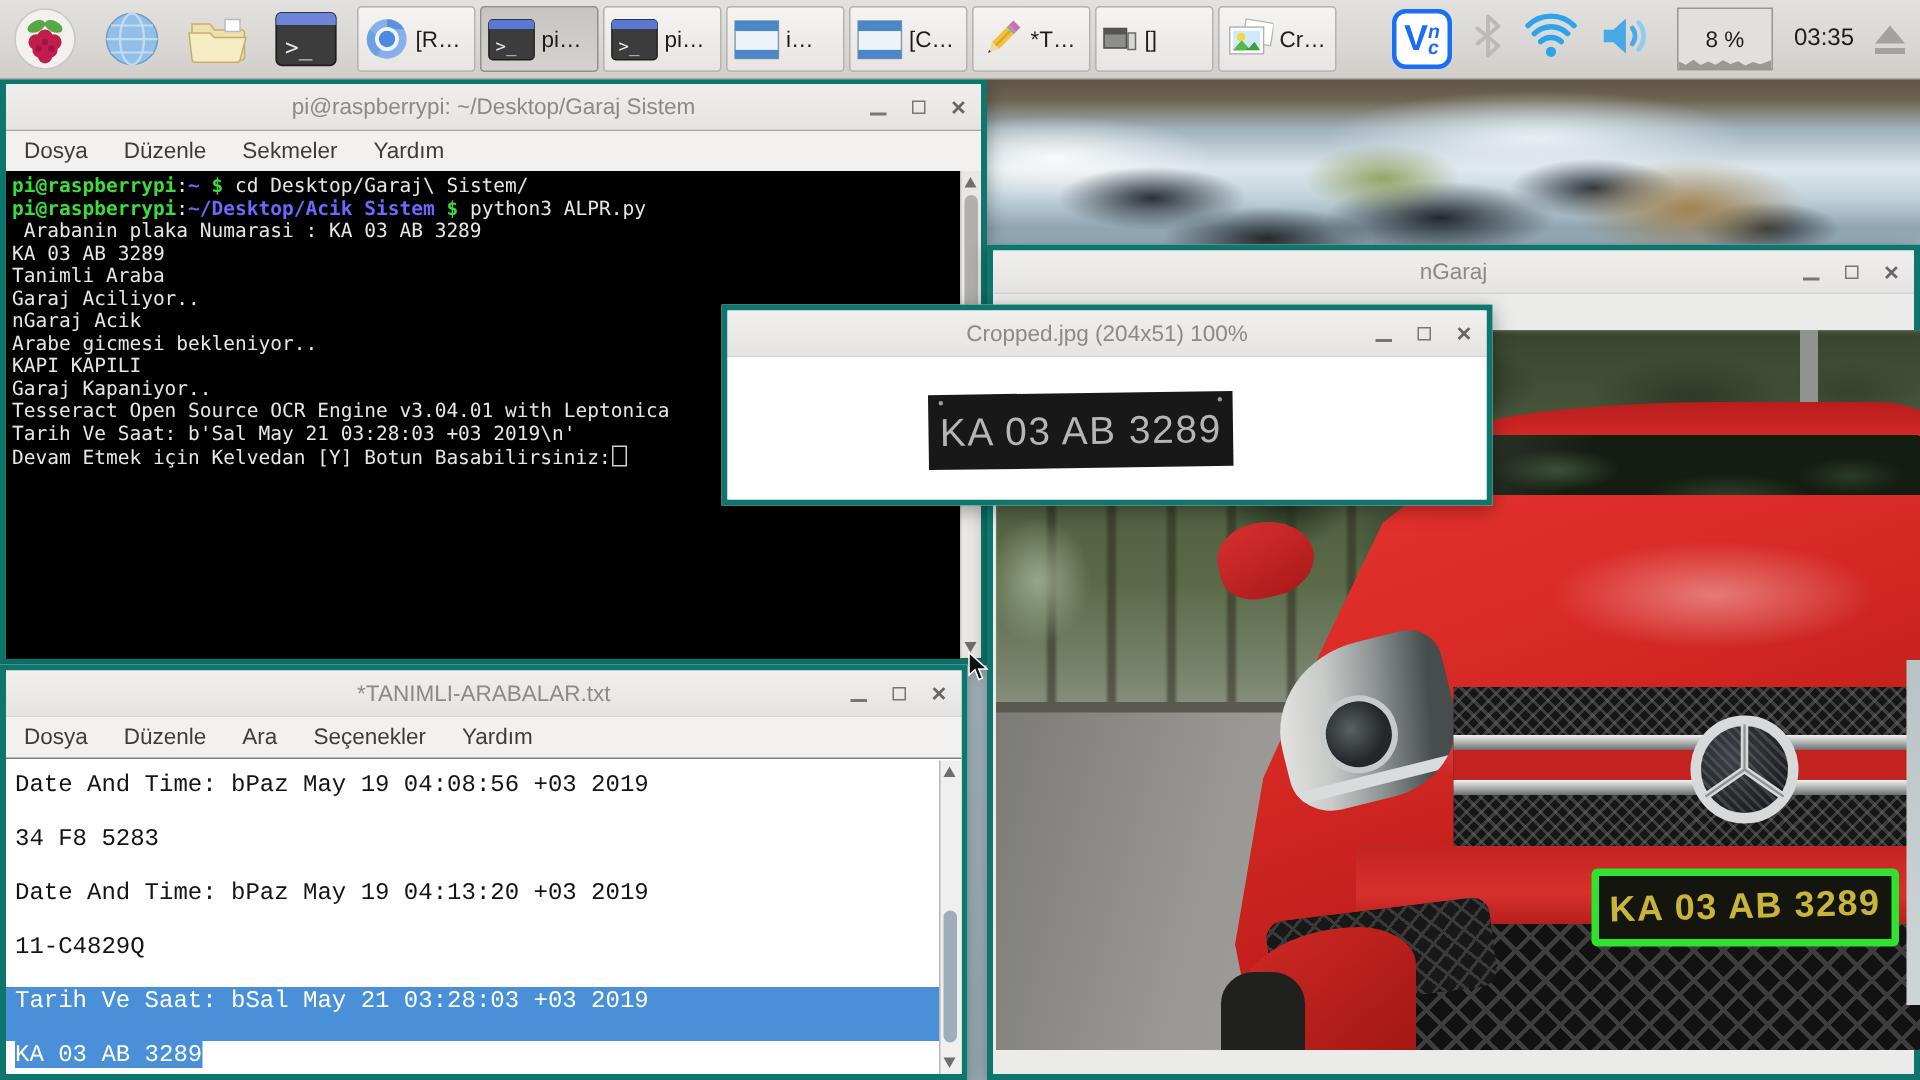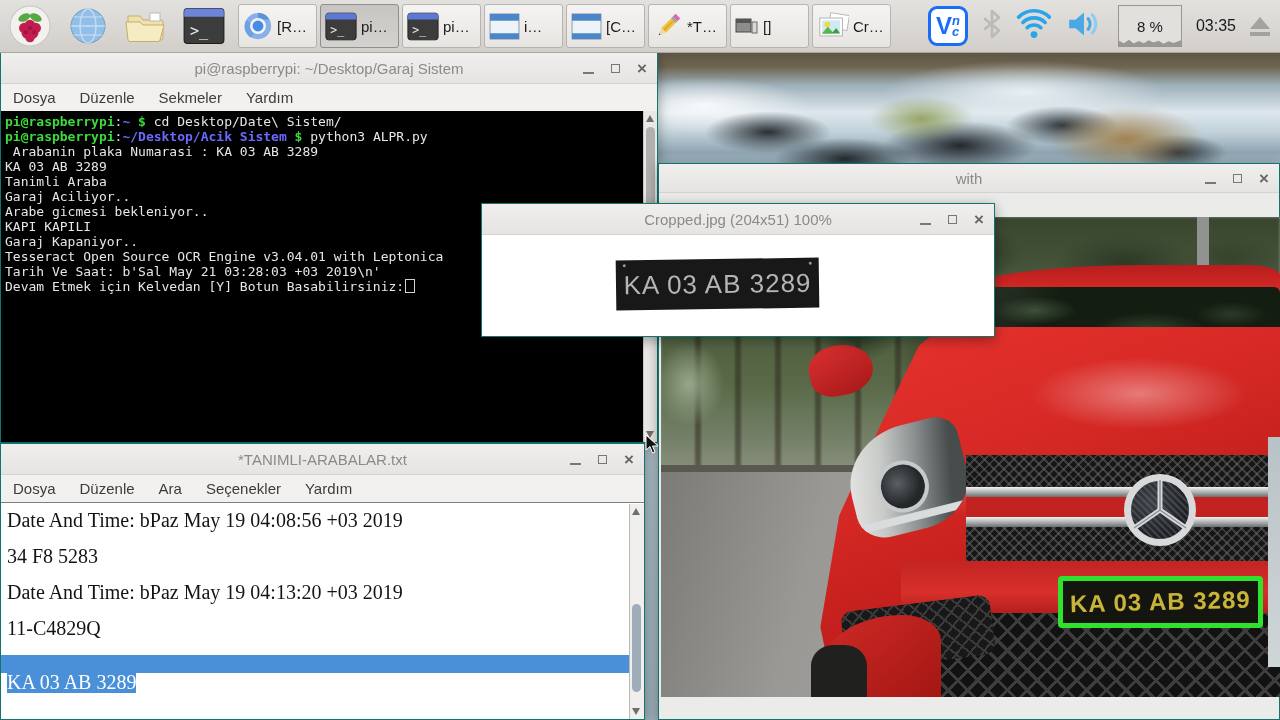--- a/index.html
+++ b/index.html
@@ -17,21 +17,21 @@
       radial-gradient(ellipse 110px 35px at 75% 14%, #23282d 0%, transparent 70%),
       radial-gradient(ellipse 70px 25px at 92% 15%, #2e343a 0%, transparent 70%),
       radial-gradient(ellipse 100px 30px at 66% 16%, #262b30 0%, transparent 70%),
       radial-gradient(ellipse 80px 28px at 83% 11%, #30373d 0%, transparent 70%),
       radial-gradient(ellipse 150px 40px at 55% 8%, rgba(255,255,255,.85), transparent 70%),
       radial-gradient(ellipse 200px 45px at 80% 6%, rgba(235,242,246,.95), transparent 70%),
       linear-gradient(180deg,#5e5444 0%,#6e6450 2.2%,#9eb0ba 5%,#dce6ec 9%,#c2d2da 12%,
         #8fa5b2 15%,#a9bcc6 18%,#cdd9e0 24%,#b4c4cd 40%,#9fb2bc 100%);}
 
   
-  .window{position:absolute;background:#fff;border:1px solid #0f766e;box-sizing:border-box;
+  .window{position:absolute;background:#fff;border:4px solid #0f766e;box-sizing:border-box;
           box-shadow:0 3px 12px rgba(0,0,0,.35);}
   .titlebar{height:30px;background:linear-gradient(#f0efed,#e5e4e2);border-bottom:1px solid #d4d3d1;
             position:relative;display:flex;align-items:center;justify-content:center;}
   .title{font-size:15px;color:#8a8a8a;white-space:nowrap;}
   .winctl{position:absolute;right:10px;top:0;height:100%;display:flex;align-items:center;gap:17px;}
   .ctl-min{width:11px;height:2px;background:#777;margin-top:9px;}
   .ctl-max{width:9px;height:9px;border:1.5px solid #777;box-sizing:border-box;}
   .ctl-close{font-size:17px;line-height:17px;color:#666;font-weight:bold;}
   .menubar{height:27px;background:#f2f1ef;border-bottom:1px solid #dddcda;display:flex;
            align-items:center;gap:24px;padding-left:12px;}
@@ -152,21 +152,21 @@
     display:flex;align-items:center;justify-content:center;transform:rotate(-.8deg);}
   #plate-crop span{font-size:26px;color:#b5b5b5;letter-spacing:1px;white-space:nowrap;}
   #plate-crop i{position:absolute;top:4px;width:3px;height:3px;border-radius:50%;background:#9a9a9a;}
   #plate-crop i.s1{left:7px;} #plate-crop i.s2{right:7px;}
 
   
   #editor{left:0;top:443px;width:645px;height:277px;z-index:40;}
   #editor-body{position:absolute;left:0;top:58px;right:0;bottom:0;background:#fff;
     border-top:1px solid #7f7f7f;overflow:hidden;}
   #editor-lines{position:absolute;left:0;top:8px;right:14px;}
-  .eline{height:18px;font-family:Liberation Serif, serif;font-size:20px;line-height:18px;
+  .eline{height:18px;font-family:Liberation Mono, monospace;font-size:16px;line-height:18px;
     white-space:pre;color:#141414;padding-left:6px;}
   .eline.sel-full{background:var(--selblue);color:#fff;}
   .eline.sel-text span{background:var(--selblue);color:#fff;}
   #editor .vscroll{top:1px;width:14px;background:#f0efed;border-left:1px solid #b9b8b6;}
   #ed-thumb{top:100px;height:88px;background:#9fadba;}
 
   
   #taskbar{position:absolute;left:0;top:0;right:0;height:52px;z-index:50;
     background:linear-gradient(#e3e1de,#d2cfcb);border-bottom:1px solid #a9a7a3;
     display:flex;align-items:center;}
@@ -215,44 +215,45 @@
       </span>
     </div>
     <div class="menubar" id="term-menu">
         <span class="menu-item">Dosya</span>
         <span class="menu-item">Düzenle</span>
         <span class="menu-item">Sekmeler</span>
         <span class="menu-item">Yardım</span>
       </div>
     <div id="term-body">
       <div id="term-lines">
-          <div class="tline"><span class="c-g">pi@raspberrypi</span><span class="c-w">:</span><span class="c-b">~</span><span class="c-g"> $</span><span class="c-w"> cd Desktop/Date\ Sistem/</span></div>
+          <div class="tline"><span class="c-g">pi@raspberrypi</span><span class="c-w">:</span><span class="c-b">~</span><span class="c-g"> $</span><span class="c-w"> cd Desktop/Garaj\ Sistem/</span></div>
           <div class="tline"><span class="c-g">pi@raspberrypi</span><span class="c-w">:</span><span class="c-b">~/Desktop/Acik Sistem</span><span class="c-g"> $</span><span class="c-w"> python3 ALPR.py</span></div>
           <div class="tline"><span class="c-w"> Arabanin plaka Numarasi : KA 03 AB 3289</span></div>
           <div class="tline"><span class="c-w">KA 03 AB 3289</span></div>
           <div class="tline"><span class="c-w">Tanimli Araba</span></div>
           <div class="tline"><span class="c-w">Garaj Aciliyor..</span></div>
+          <div class="tline"><span class="c-w">nGaraj Acik</span></div>
           <div class="tline"><span class="c-w">Arabe gicmesi bekleniyor..</span></div>
           <div class="tline"><span class="c-w">KAPI KAPILI</span></div>
           <div class="tline"><span class="c-w">Garaj Kapaniyor..</span></div>
           <div class="tline"><span class="c-w">Tesseract Open Source OCR Engine v3.04.01 with Leptonica</span></div>
           <div class="tline"><span class="c-w">Tarih Ve Saat: b'Sal May 21 03:28:03 +03 2019\n'</span></div>
           <div class="tline"><span class="c-w">Devam Etmek için Kelvedan [Y] Botun Basabilirsiniz:</span><span class="cursor-box"></span></div>
         </div>
       <div class="vscroll">
         <span class="scroll-up"></span>
         <span class="scroll-thumb" id="term-thumb"></span>
         <span class="scroll-down"></span>
       </div>
     </div>
   </div>
 
   <div id="imgwin" class="window">
     <div class="titlebar">
-      <span class="title">with</span>
+      <span class="title">nGaraj</span>
       <span class="winctl">
         <span class="ctl-min"></span>
         <span class="ctl-max"></span>
         <span class="ctl-close">×</span>
       </span>
     </div>
     <div id="photo">
       <div class="ph" id="trees-top"></div>
       <div class="ph" id="trees-left"></div>
       <div class="ph" id="pole1"></div>
@@ -334,20 +335,21 @@
     <div id="editor-body">
       <div id="editor-lines">
           <div class="eline"><span>Date And Time: bPaz May 19 04:08:56 +03 2019</span></div>
           <div class="eline"><span></span></div>
           <div class="eline"><span>34 F8 5283</span></div>
           <div class="eline"><span></span></div>
           <div class="eline"><span>Date And Time: bPaz May 19 04:13:20 +03 2019</span></div>
           <div class="eline"><span></span></div>
           <div class="eline"><span>11-C4829Q</span></div>
           <div class="eline"><span></span></div>
+          <div class="eline sel-full"><span>Tarih Ve Saat: bSal May 21 03:28:03 +03 2019</span></div>
           <div class="eline sel-full"><span></span></div>
           <div class="eline sel-text"><span>KA 03 AB 3289</span></div>
         </div>
       <div class="vscroll">
         <span class="scroll-up"></span>
         <span class="scroll-thumb" id="ed-thumb"></span>
         <span class="scroll-down"></span>
       </div>
     </div>
   </div>

